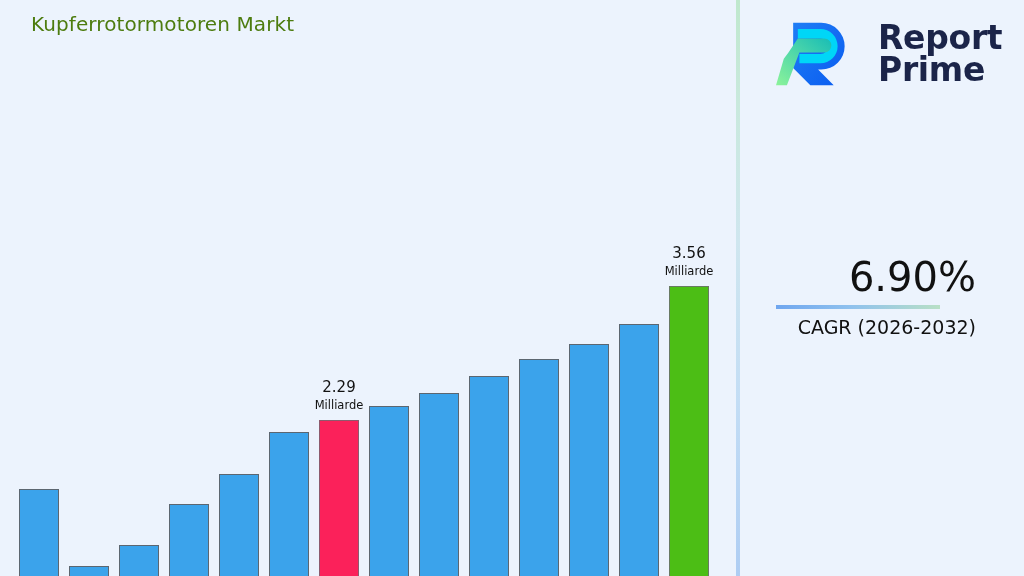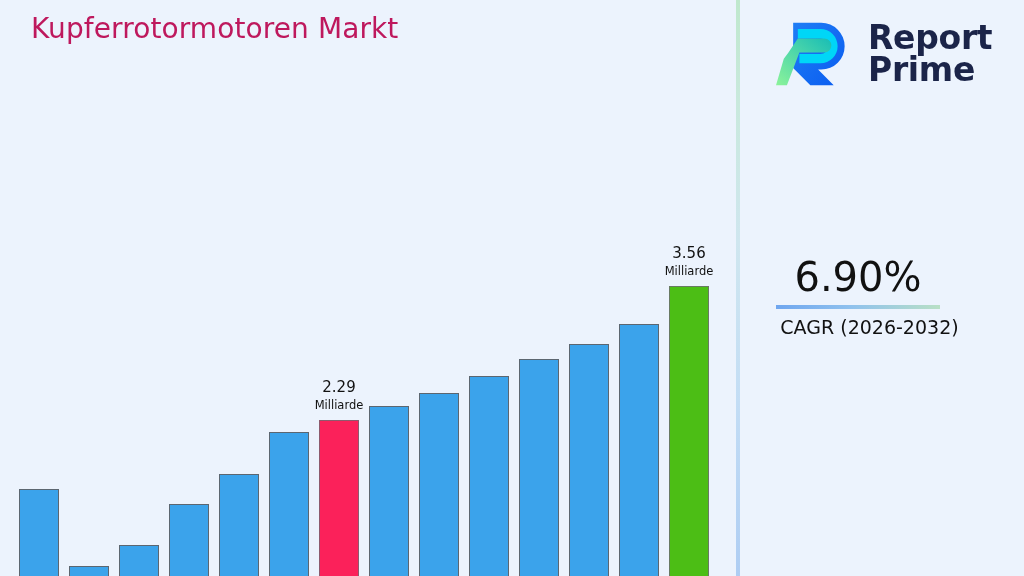--- a/index.html
+++ b/index.html
@@ -19,22 +19,22 @@
     width: 1024px;
     height: 576px;
     background: #ecf3fd;
   }
 
   
   #chart-title {
     position: absolute;
     left: 31px;
     top: 12px;
-    font-size: 28px;
-    color: #be185d;
+    font-size: 20px;
+    color: #4d7c0f;
     font-weight: 400;
     letter-spacing: 0.1px;
     white-space: nowrap;
   }
 
   
   #panel-divider {
     position: absolute;
     left: 736px;
     top: 0px;
@@ -103,42 +103,42 @@
   }
 
   #logo {
     position: absolute;
     left: 36px;
     top: 13px;
     width: 230px;
     height: 82px;
     display: flex;
     align-items: center;
-    gap: 14px;
+    gap: 24px;
   }
   #logo-mark {
     width: 78px;
     height: 72px;
     flex: 0 0 auto;
   }
   #logo-text {
     font-size: 33px;
     font-weight: 700;
     color: #1b2449;
     line-height: 0.97;
     letter-spacing: -0.3px;
   }
   #logo-text span { display: block; }
 
   #cagr-block {
     position: absolute;
     left: 0;
     top: 255px;
     width: 236px;
-    text-align: center;
+    text-align: right;
   }
   #cagr-value {
     font-size: 40px;
     color: #111111;
     font-weight: 400;
     line-height: 1.1;
   }
   #cagr-rule {
     width: 164px;
     height: 4px;

